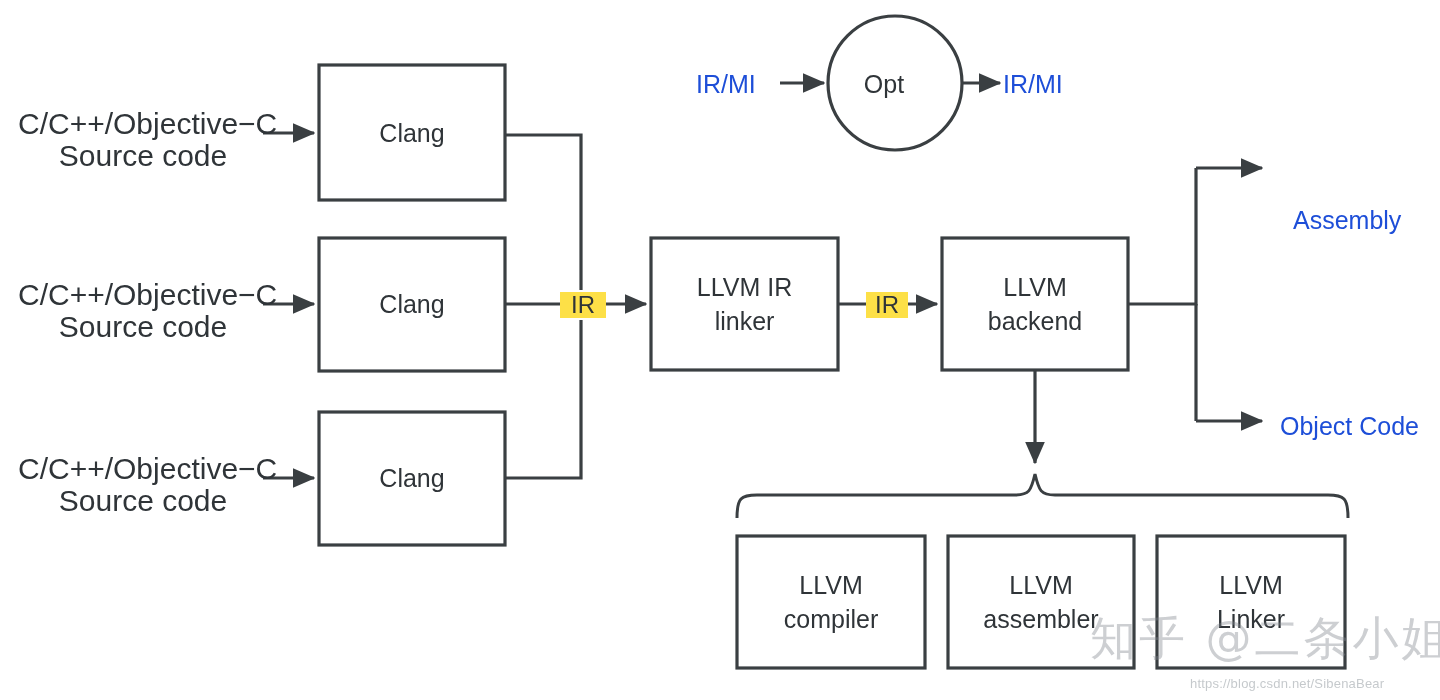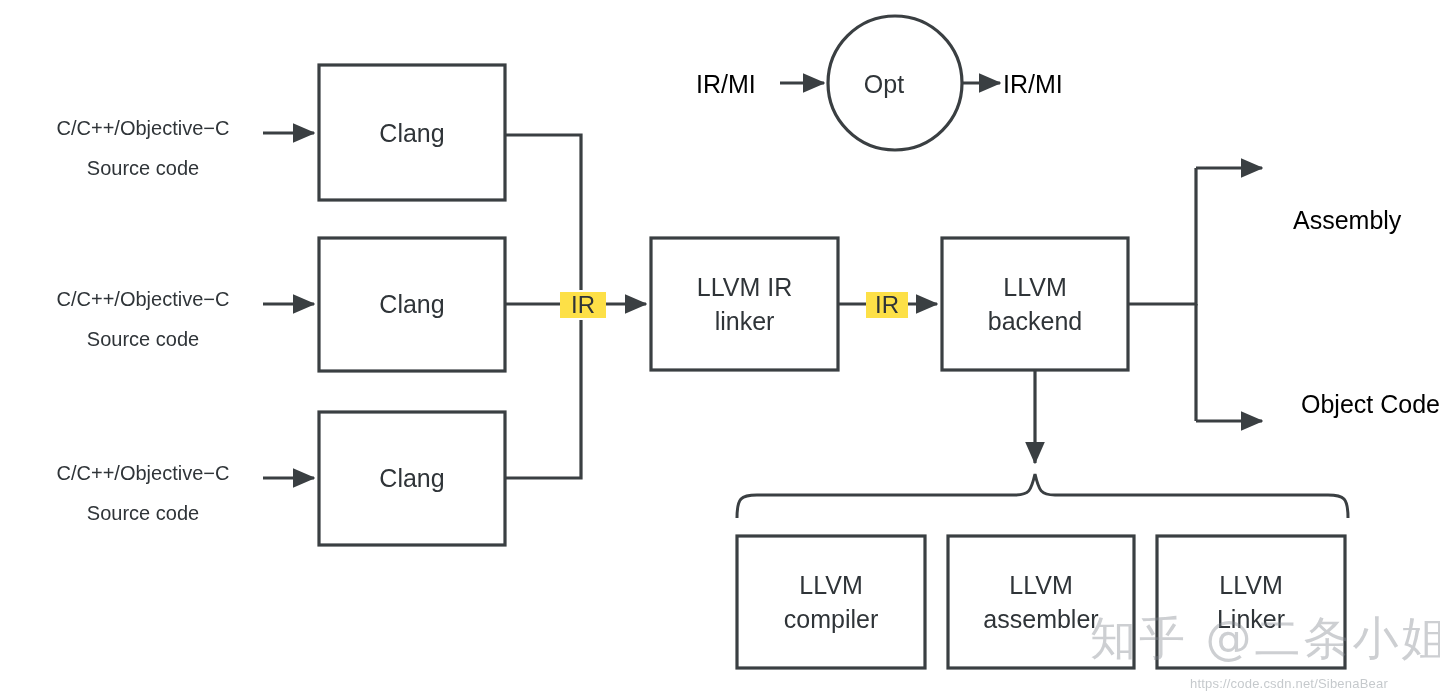--- a/index.html
+++ b/index.html
@@ -38,28 +38,28 @@
     color: #2f3438;
     font-size: 24px;
     line-height: 26px;
     text-align: center;
     background: #fde047;
     padding: 0 2px;
   }
   .io-label {
     position: absolute;
     color: #2f3438;
-    font-size: 20px;
-    line-height: 40px;
+    font-size: 30px;
+    line-height: 32px;
     text-align: center;
     white-space: pre-line;
   }
   .out-label {
     position: absolute;
-    color: #000000;
+    color: #1d4ed8;
     font-size: 25px;
     line-height: 32px;
     text-align: left;
     white-space: nowrap;
   }
   .wm-main {
     position: absolute;
     left: 1090px;
     top: 608px;
     font-size: 46px;
@@ -158,25 +158,25 @@
   <div class="edge-label" style="left:866px; top:292px; width:38px;">IR</div>
 
   <div class="node-label" style="left:942px; top:270px; width:186px;">LLVM
 backend</div>
 
   <div class="out-label" style="left:696px; top:68px;">IR/MI</div>
   <div class="node-label" style="left:828px; top:67px; width:112px;">Opt</div>
   <div class="out-label" style="left:1003px; top:68px;">IR/MI</div>
 
   <div class="out-label" style="left:1293px; top:160px;margin-top:44px;">Assembly</div>
-  <div class="out-label" style="left:1280px; top:388px;margin-left:21px;">Object Code</div>
+  <div class="out-label" style="left:1280px; top:410px;">Object Code</div>
 
   <div class="node-label" style="left:737px; top:568px; width:188px;">LLVM
 compiler</div>
   <div class="node-label" style="left:948px; top:568px; width:186px;">LLVM
 assembler</div>
   <div class="node-label" style="left:1157px; top:568px; width:188px;">LLVM
 Linker</div>
 
   <div class="wm-main">知乎 @二条小姐</div>
-  <div class="wm-url">https://code.csdn.net/SibenaBear</div>
+  <div class="wm-url">https://blog.csdn.net/SibenaBear</div>
 
 </div>
 
 </body></html>

